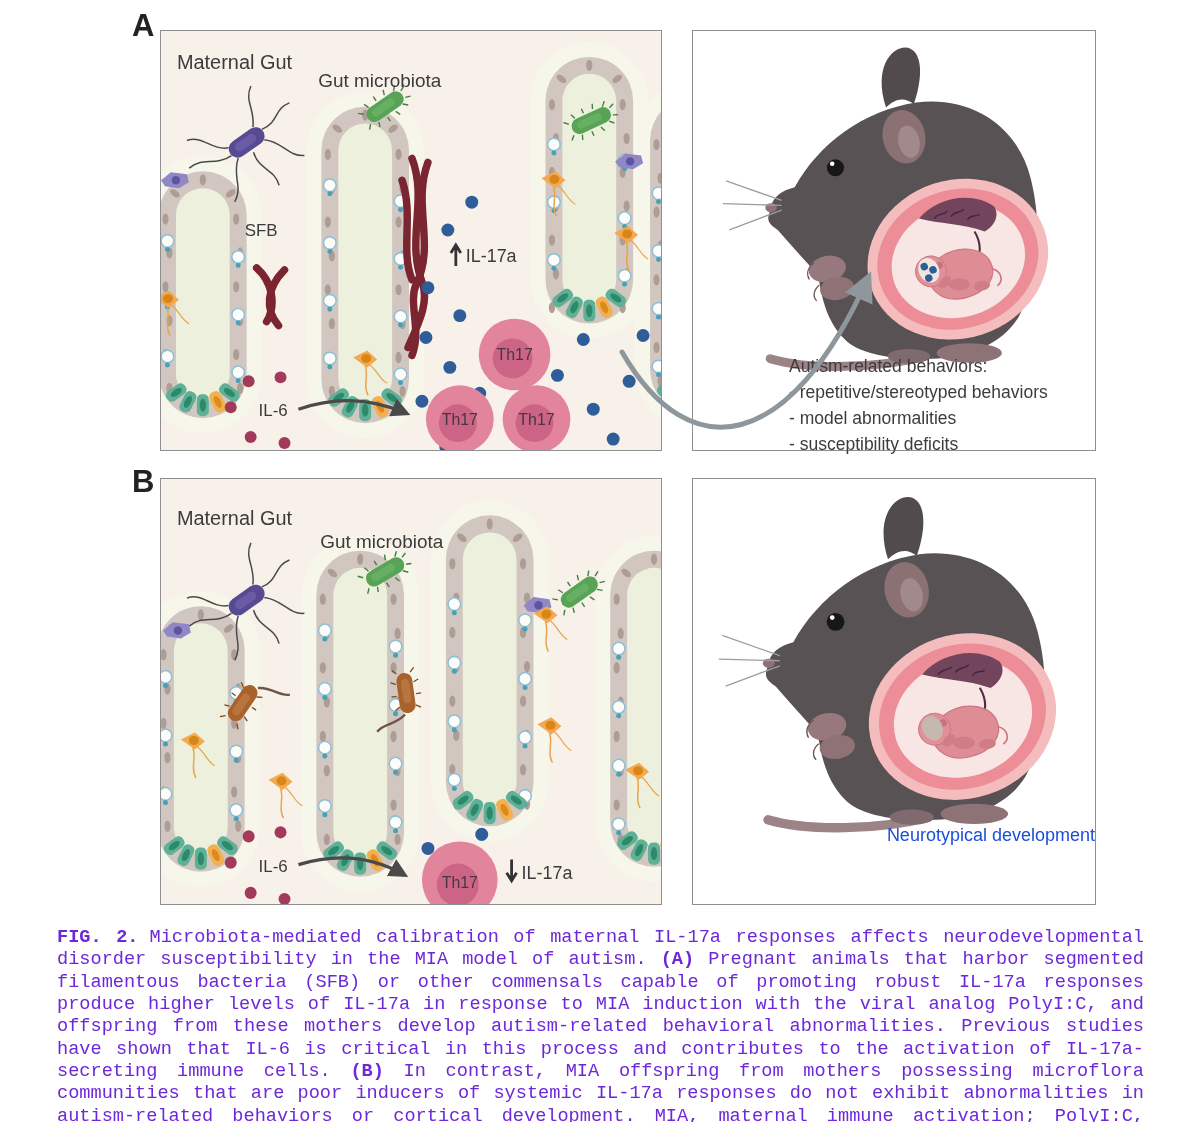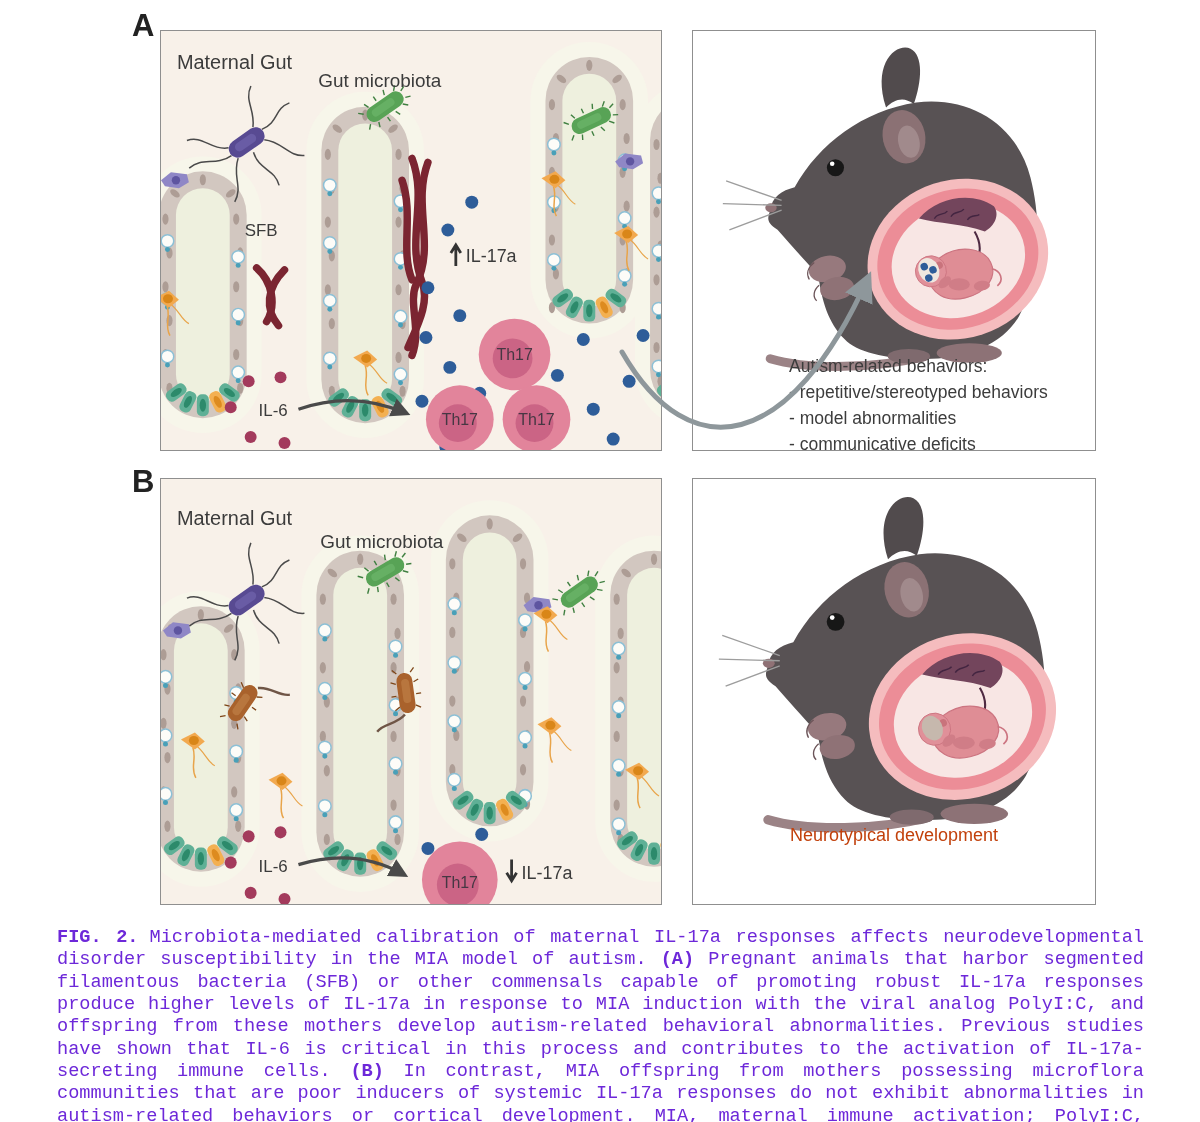--- a/index.html
+++ b/index.html
@@ -3,21 +3,21 @@
 <meta charset="utf-8">
 <style>
   html,body{margin:0;padding:0;background:#fff;}
   #page{position:relative;width:1200px;height:1122px;background:#ffffff;overflow:hidden;
         font-family:"Liberation Sans",sans-serif;}
   .panel-letter{position:absolute;font-size:31px;font-weight:bold;color:#222;}
   .box{position:absolute;border:1.5px solid #8f8f8f;box-sizing:border-box;background:#fff;}
   .box svg{position:absolute;inset:0;width:100%;height:100%;}
   .gutbox{background:#f8f1e9;}
   .behaviors{position:absolute;left:96px;top:322px;font-size:17.5px;color:#3c3c3c;line-height:26px;}
-  .neuro{position:absolute;left:0;top:346px;width:100%;text-align:center;font-size:18px;color:#c2410c;}
+  .neuro{position:absolute;left:0;top:346px;width:100%;text-align:right;font-size:18px;color:#1d4ed8;}
   #caption{position:absolute;left:57px;top:927px;width:1087px;font-family:Liberation Mono, monospace;
            font-size:18.6px;line-height:1.2;color:#6d28d9;text-align:justify;margin:0;}
   #caption .b{font-weight:bold;}
   #caption .fig{font-weight:bold;margin-right:11px;}
   .overlay{position:absolute;inset:0;pointer-events:none;}
   svg text{font-family:"Liberation Sans",sans-serif;}
   .lbl{fill:#3b3b3b;}
 </style>
 </head>
 <body>
@@ -449,21 +449,21 @@
           <circle cx="-42" cy="-4" r="4.6" fill="#2e5d99"></circle>
           <circle cx="-33" cy="3" r="4.6" fill="#2e5d99"></circle>
           <circle cx="-41" cy="11" r="4.6" fill="#2e5d99"></circle>
         </g>
       </g>
     </svg>
     <div class="behaviors">
       <div>Autism-related behaviors:</div>
       <div>- repetitive/stereotyped behaviors</div>
       <div>- model abnormalities</div>
-      <div>- communicative deficits</div>
+      <div>- susceptibility deficits</div>
     </div>
   </div>
 
   <div class="box gutbox" style="left:160px;top:478px;width:502px;height:427px">
     <svg viewBox="0 0 502 421" preserveAspectRatio="none">
       <rect width="502" height="421" fill="#f8f1e9"></rect>
       <g id="gutB-halo">
           <line x1="40" y1="170" x2="40" y2="345" stroke="#f7f6ea" stroke-width="118" stroke-linecap="round"></line>
           <line x1="200" y1="115" x2="200" y2="350" stroke="#f7f6ea" stroke-width="118" stroke-linecap="round"></line>
           <line x1="330" y1="80" x2="330" y2="300" stroke="#f7f6ea" stroke-width="118" stroke-linecap="round"></line>

